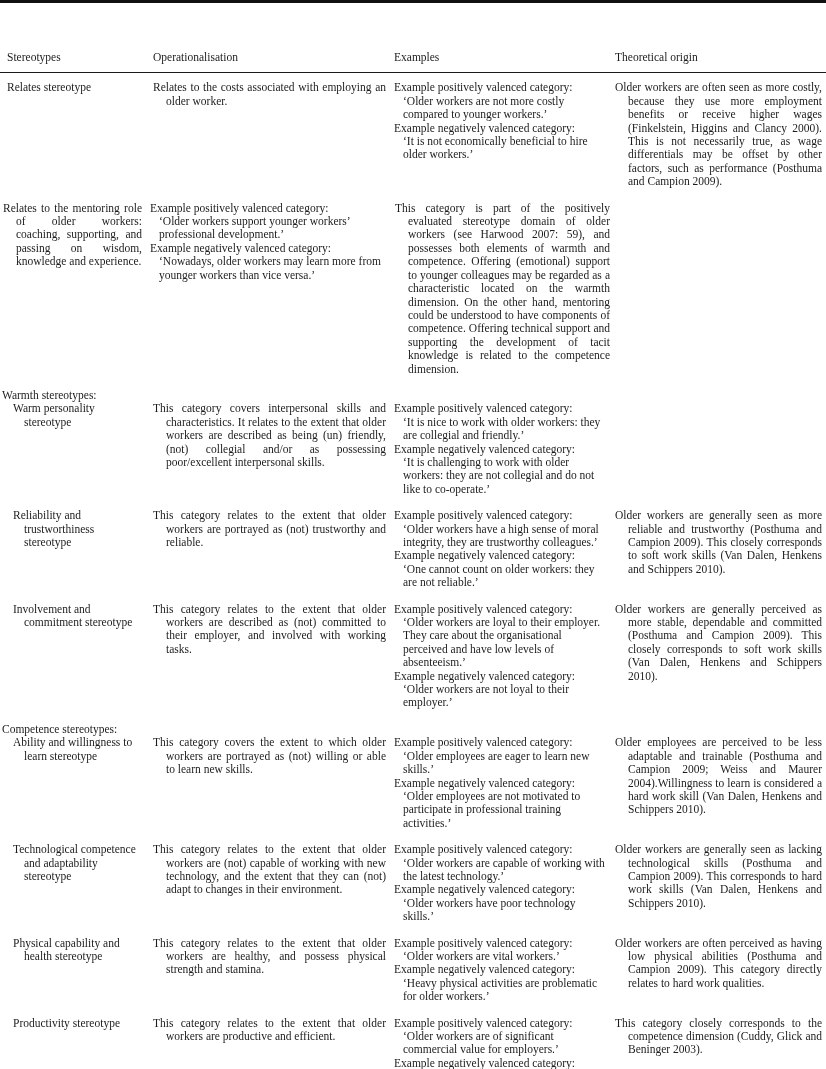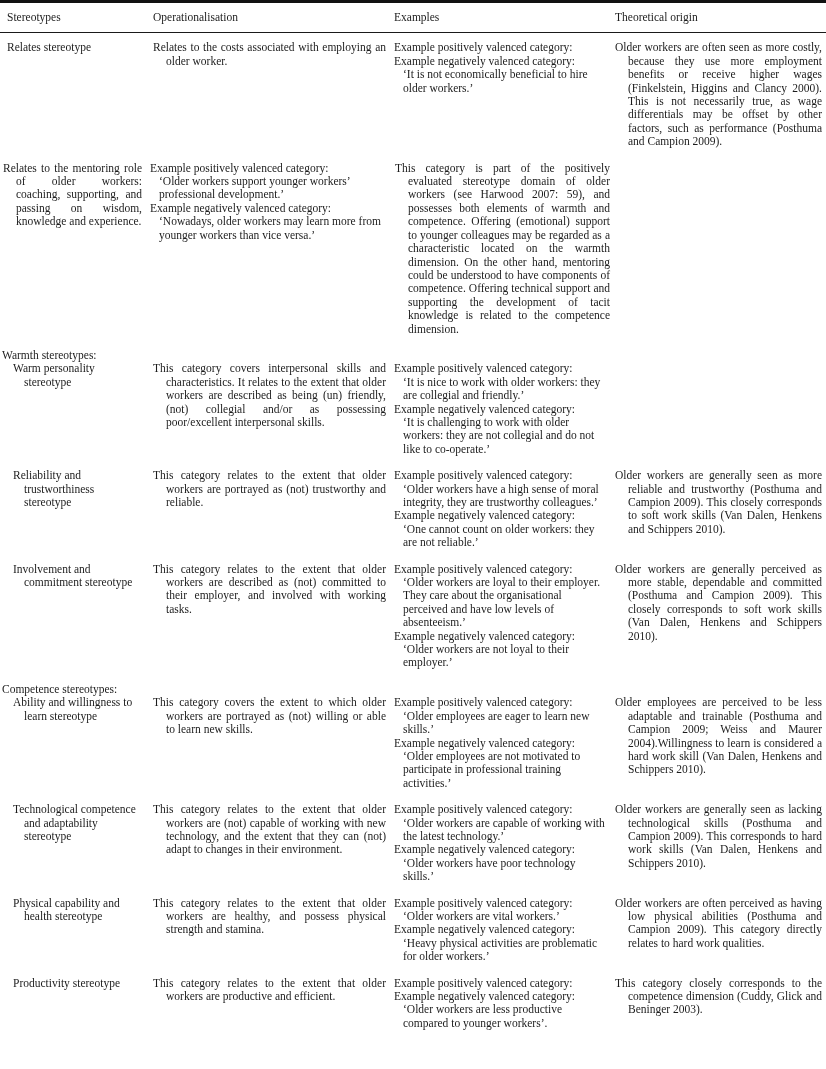--- a/index.html
+++ b/index.html
@@ -21,20 +21,21 @@
   }
   .rule-top {
     height: 3px;
     background: #111;
   }
   .thead {
     display: grid;
     grid-template-columns: 150px 244px 220px 212px;
     padding: 8px 12px 8px 0;
     border-bottom: 1.5px solid #1a1a1a;
+    margin-top: 40px;
   }
   .th { font-weight: normal; }
   .th.c1 { padding-left: 7px; }
   .th.c2 { padding-left: 3px; }
   .th.c3 { padding-left: 0; }
   .th.c4 { padding-left: 1px; }
 
   .tbody { padding-top: 8px; }
 
   .row {
@@ -86,20 +87,21 @@
     <div class="th c4">Theoretical origin</div>
   </div>
 
   <div class="tbody">
 
     <div class="row">
       <div class="name entry">Relates stereotype</div>
       <div class="op">Relates to the costs associated with employing an older worker.</div>
       <div class="ex">
         <div class="exlabel">Example positively valenced category:</div>
+        <div class="exquote">‘Older workers are not more costly compared to younger workers.’</div>
         <div class="exlabel">Example negatively valenced category:</div>
         <div class="exquote">‘It is not economically beneficial to hire older workers.’</div>
       </div>
       <div class="origin">Older workers are often seen as more costly, because they use more employment benefits or receive higher wages (Finkelstein, Higgins and Clancy 2000). This is not necessarily true, as wage differentials may be offset by other factors, such as performance (Posthuma and Campion 2009).</div>
     </div>
 
     <div class="row">
       <div class="op">Relates to the mentoring role of older workers: coaching, supporting, and passing on wisdom, knowledge and experience.</div>
       <div class="ex">
         <div class="exlabel">Example positively valenced category:</div>
@@ -193,20 +195,21 @@
         <div class="exquote">‘Heavy physical activities are problematic for older workers.’</div>
       </div>
       <div class="origin">Older workers are often perceived as having low physical abilities (Posthuma and Campion 2009). This category directly relates to hard work qualities.</div>
     </div>
 
     <div class="row">
       <div class="name sub">Productivity stereotype</div>
       <div class="op">This category relates to the extent that older workers are productive and efficient.</div>
       <div class="ex">
         <div class="exlabel">Example positively valenced category:</div>
+        <div class="exquote">‘Older workers are of significant commercial value for employers.’</div>
         <div class="exlabel">Example negatively valenced category:</div>
         <div class="exquote">‘Older workers are less productive compared to younger workers’.</div>
       </div>
       <div class="origin">This category closely corresponds to the competence dimension (Cuddy, Glick and Beninger 2003).</div>
     </div>
 
   </div>
 
 </div>
 

